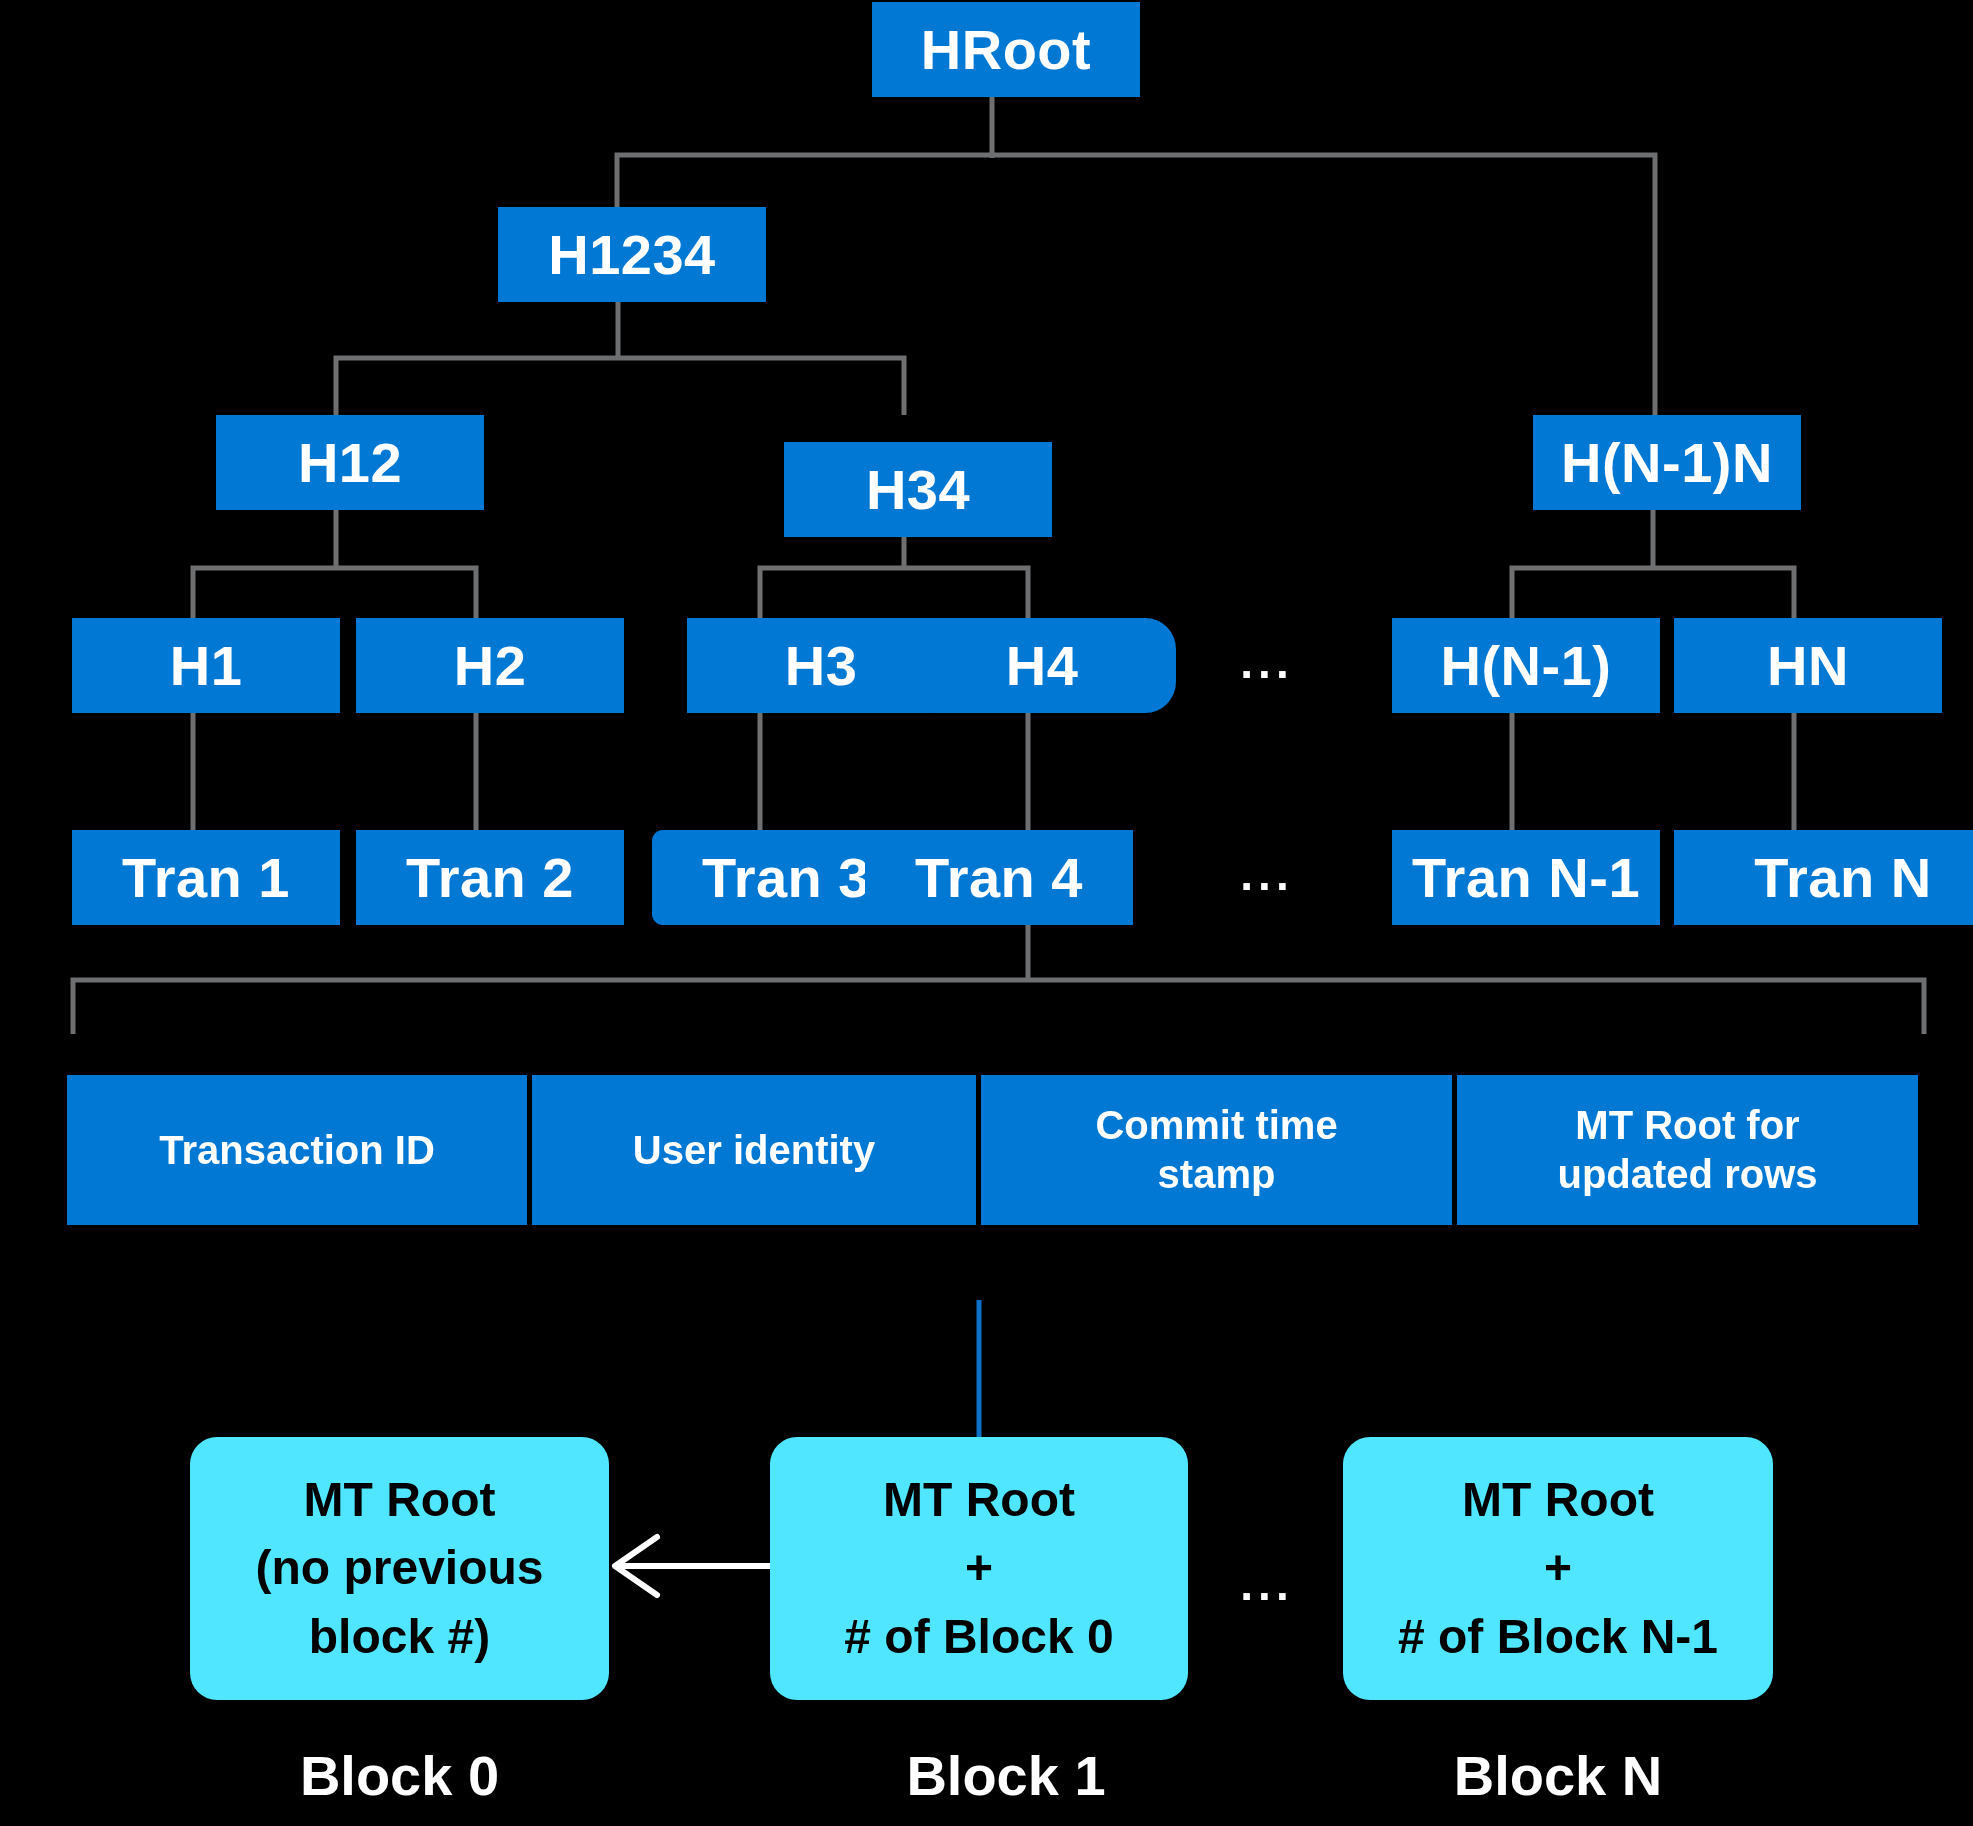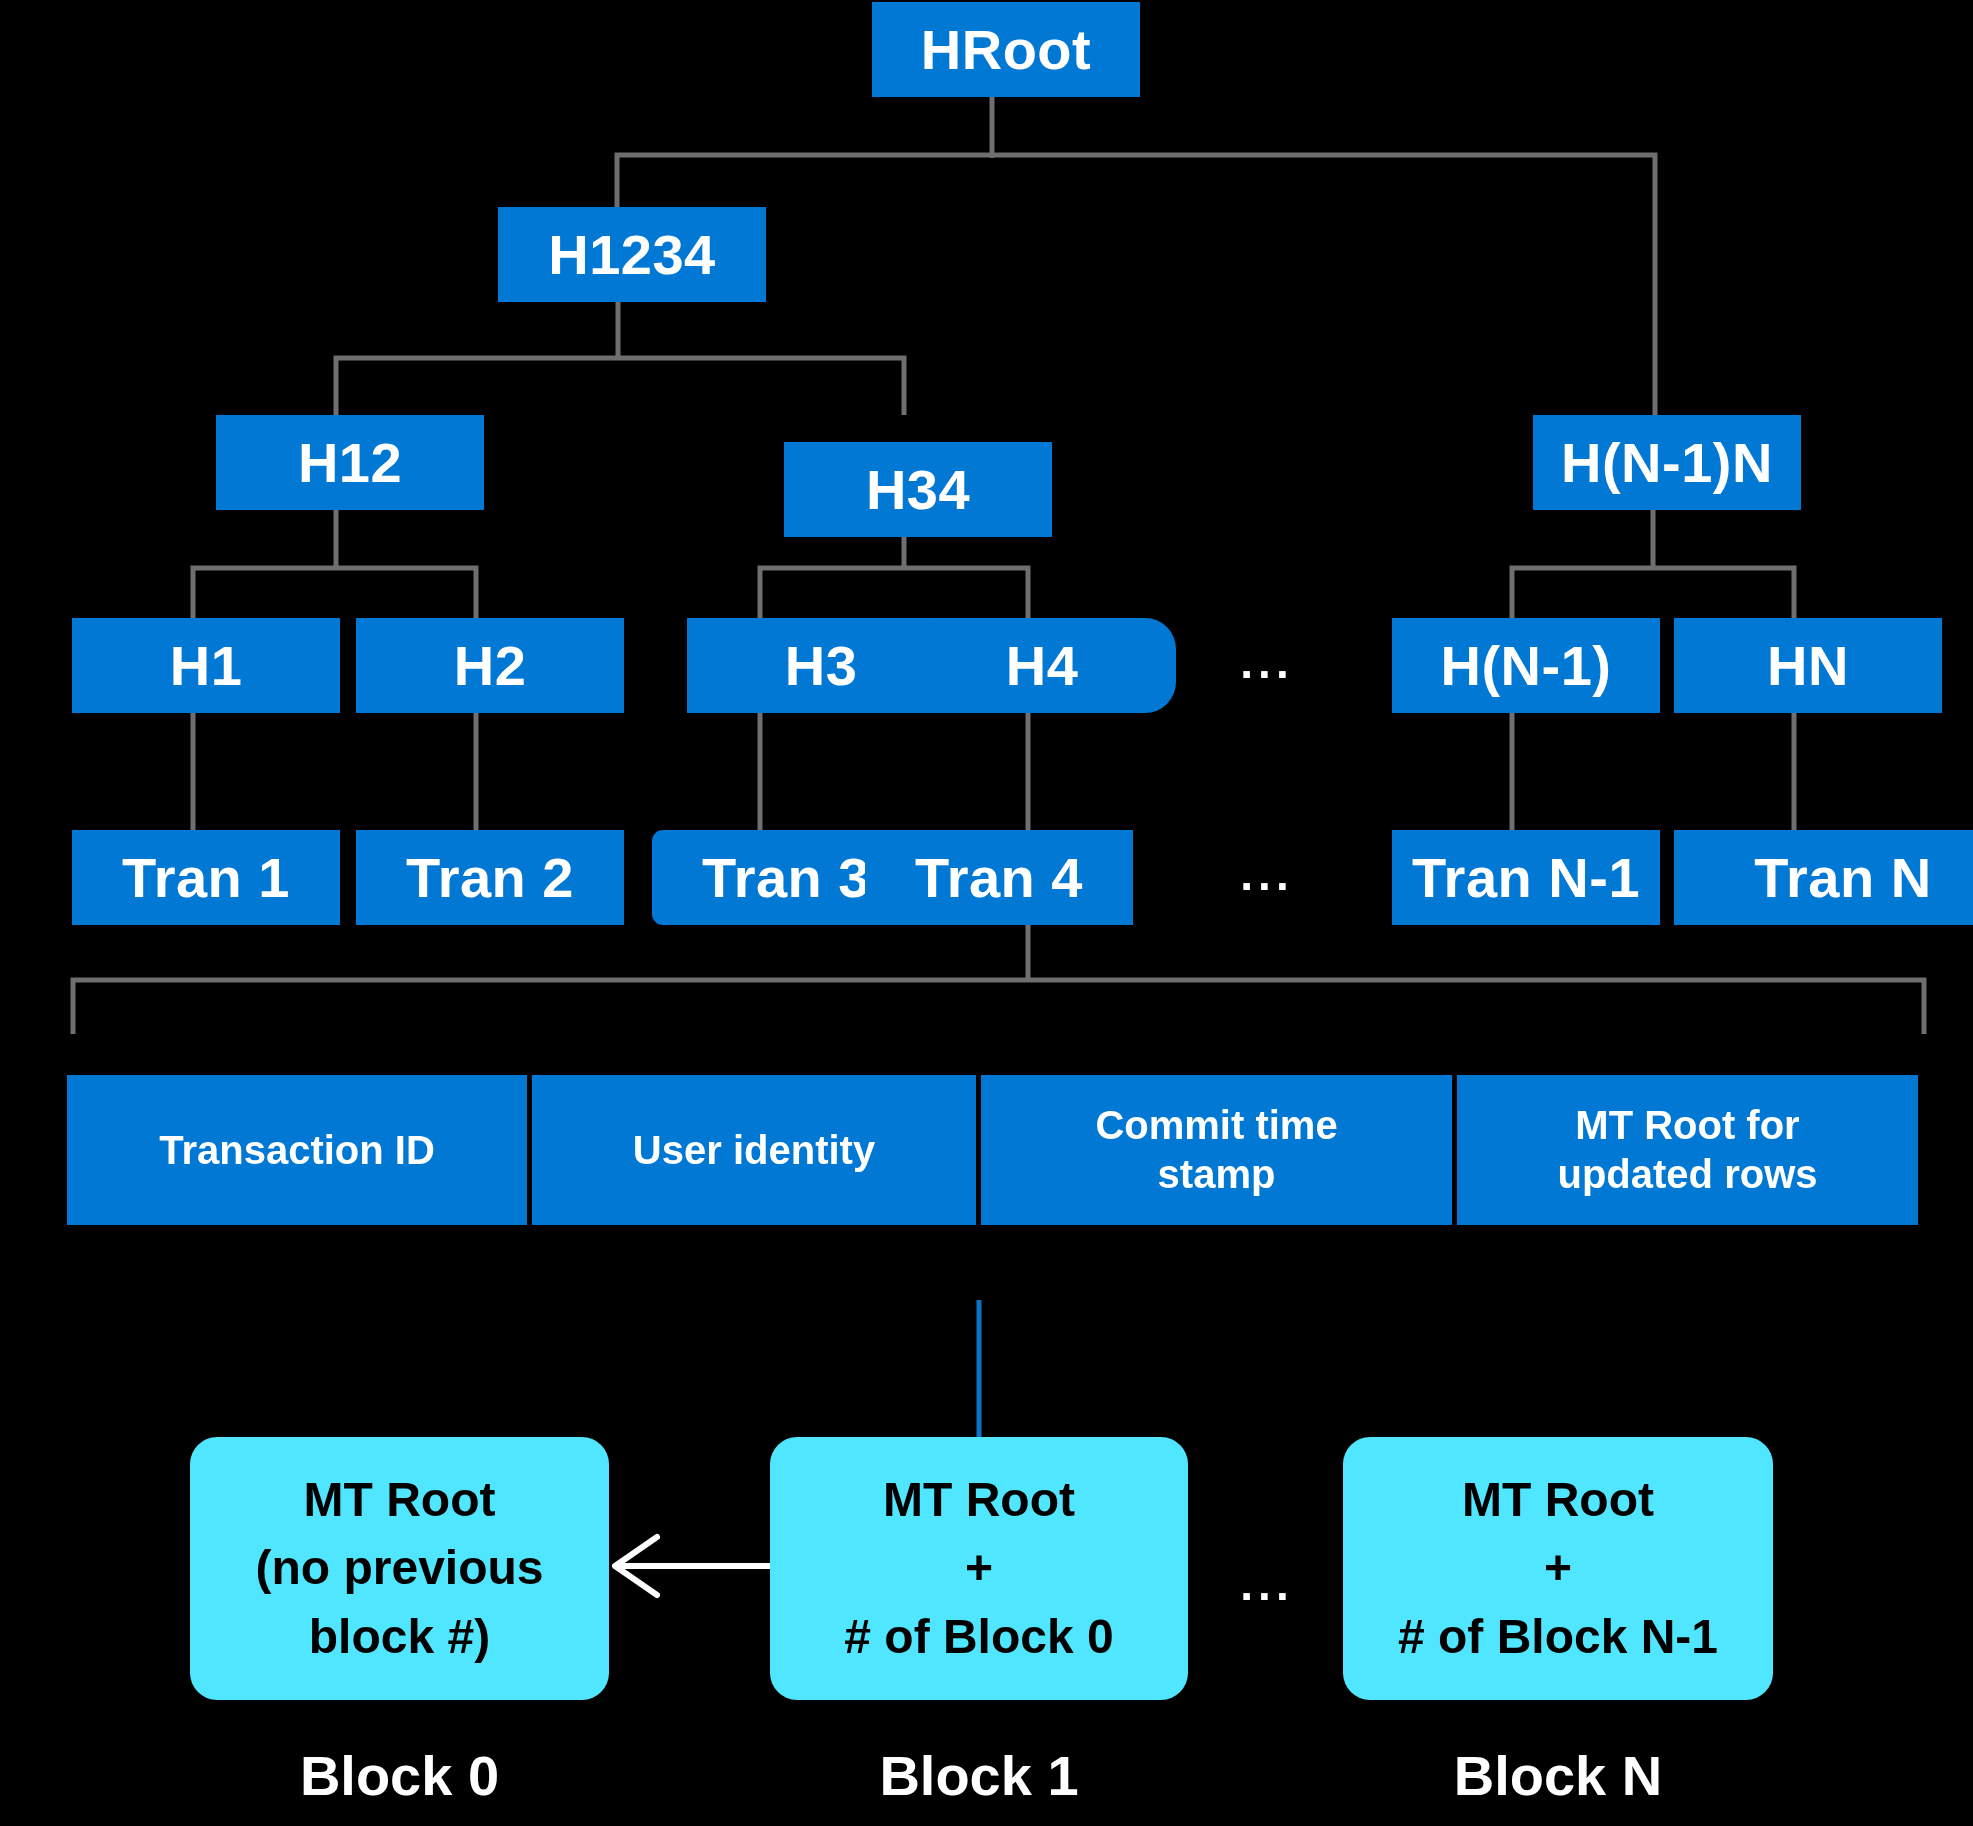--- a/index.html
+++ b/index.html
@@ -95,16 +95,16 @@
 (no previous
 block #)</div>
   <div class="block" style="left:770px;width:418px;">MT Root
 +
 # of Block 0</div>
   <div class="block" style="left:1343px;width:430px;">MT Root
 +
 # of Block N-1</div>
 
   <div class="blk-label" style="left:190px;width:419px;">Block 0</div>
-  <div class="blk-label" style="left:770px;width:418px;">Block 1</div>
+  <div class="blk-label" style="left:797px;width:418px;">Block 1</div>
   <div class="blk-label" style="left:1343px;width:430px;">Block N</div>
 
 </div>
 
 </body></html>

